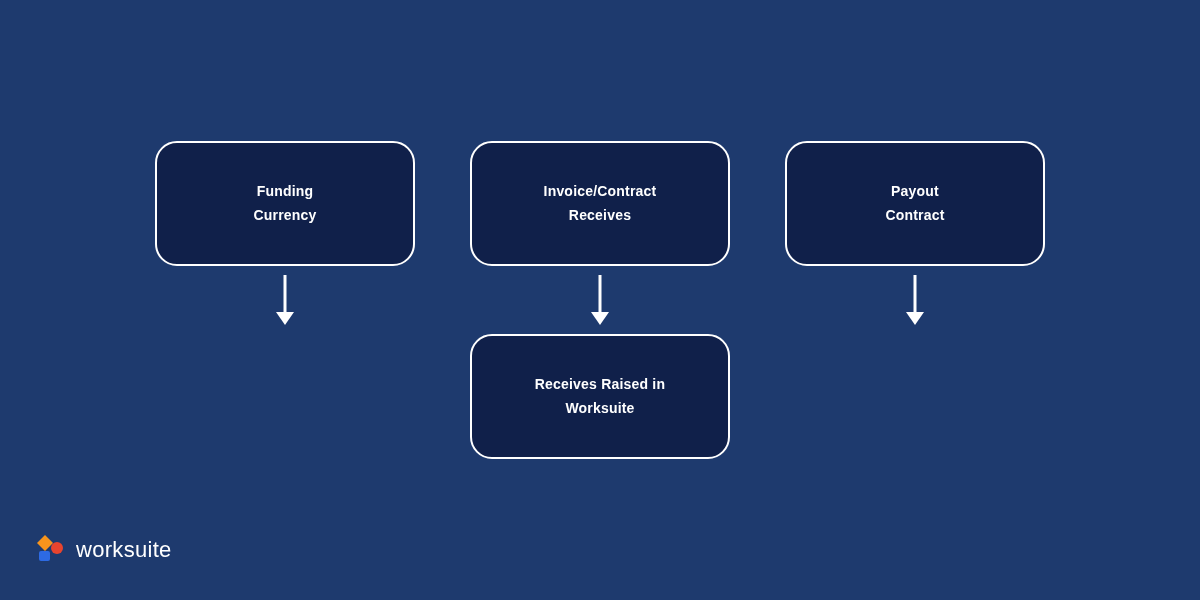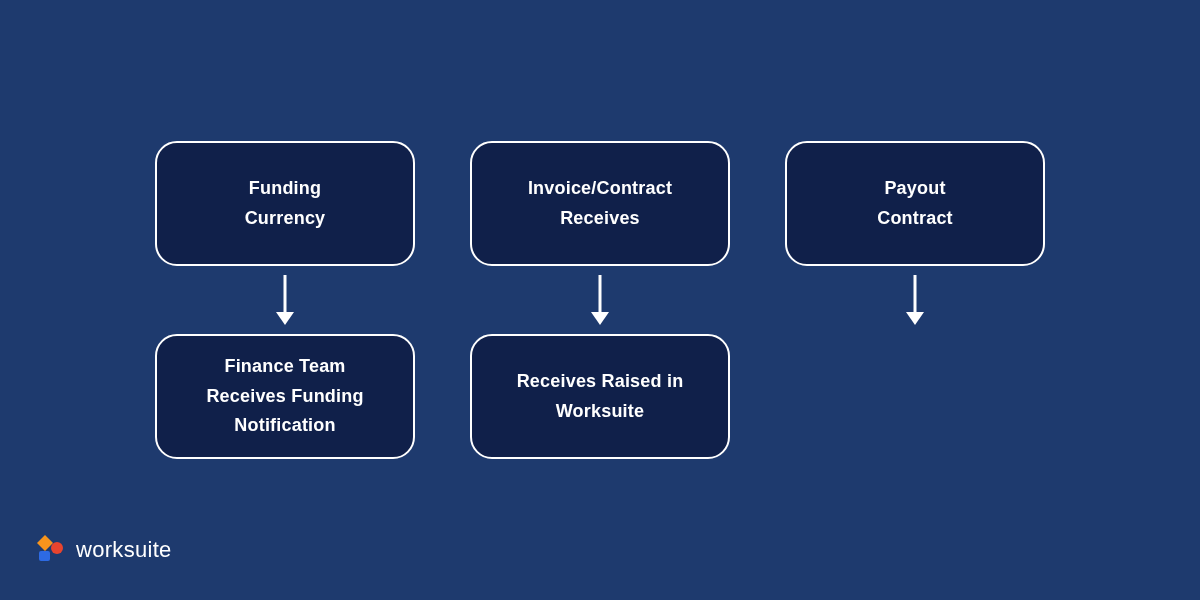--- a/index.html
+++ b/index.html
@@ -37,21 +37,21 @@
     border: 2px solid #ffffff;
     border-radius: 22px;
     display: flex;
     align-items: center;
     justify-content: center;
     padding: 14px 18px;
   }
 
   .flow-box .box-label {
     color: #ffffff;
-    font-size: 18px;
+    font-size: 14px;
     font-weight: bold;
     text-align: center;
     line-height: 1.65;
     white-space: pre-line;
     letter-spacing: 0.2px;
   }
 
   .arrow-wrap {
     height: 68px;
     display: flex;
@@ -83,25 +83,20 @@
   <div class="flow-column">
     <div class="flow-box">
       <span class="box-label">Funding
 Currency</span>
     </div>
     <div class="arrow-wrap">
       <svg width="30" height="50" viewBox="0 0 30 50">
         <line x1="15" y1="0" x2="15" y2="40" stroke="#ffffff" stroke-width="3"></line>
         <polygon points="15,50 6,37 24,37" fill="#ffffff"></polygon>
       </svg>
-    </div>
-    <div class="flow-box">
-      <span class="box-label">Finance Team
-Receives Funding
-Notification</span>
     </div>
   </div>
 
   <div class="flow-column">
     <div class="flow-box">
       <span class="box-label">Invoice/Contract
 Receives</span>
     </div>
     <div class="arrow-wrap">
       <svg width="30" height="50" viewBox="0 0 30 50">

